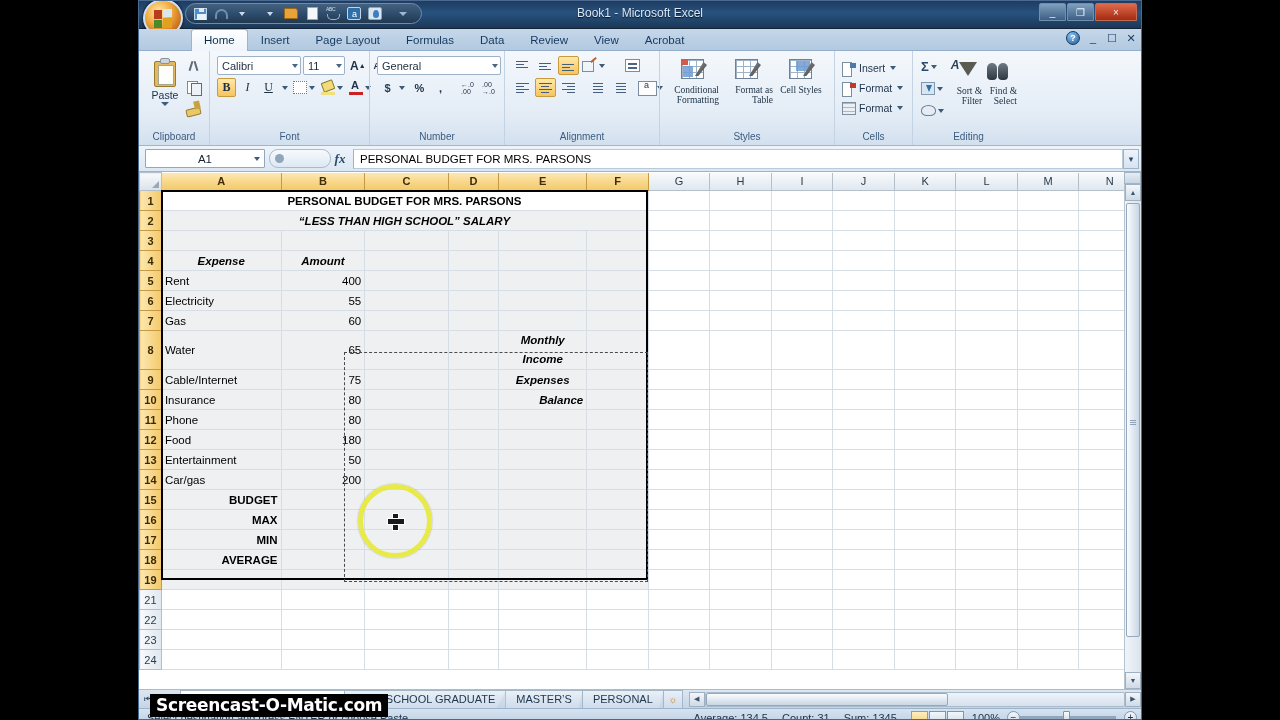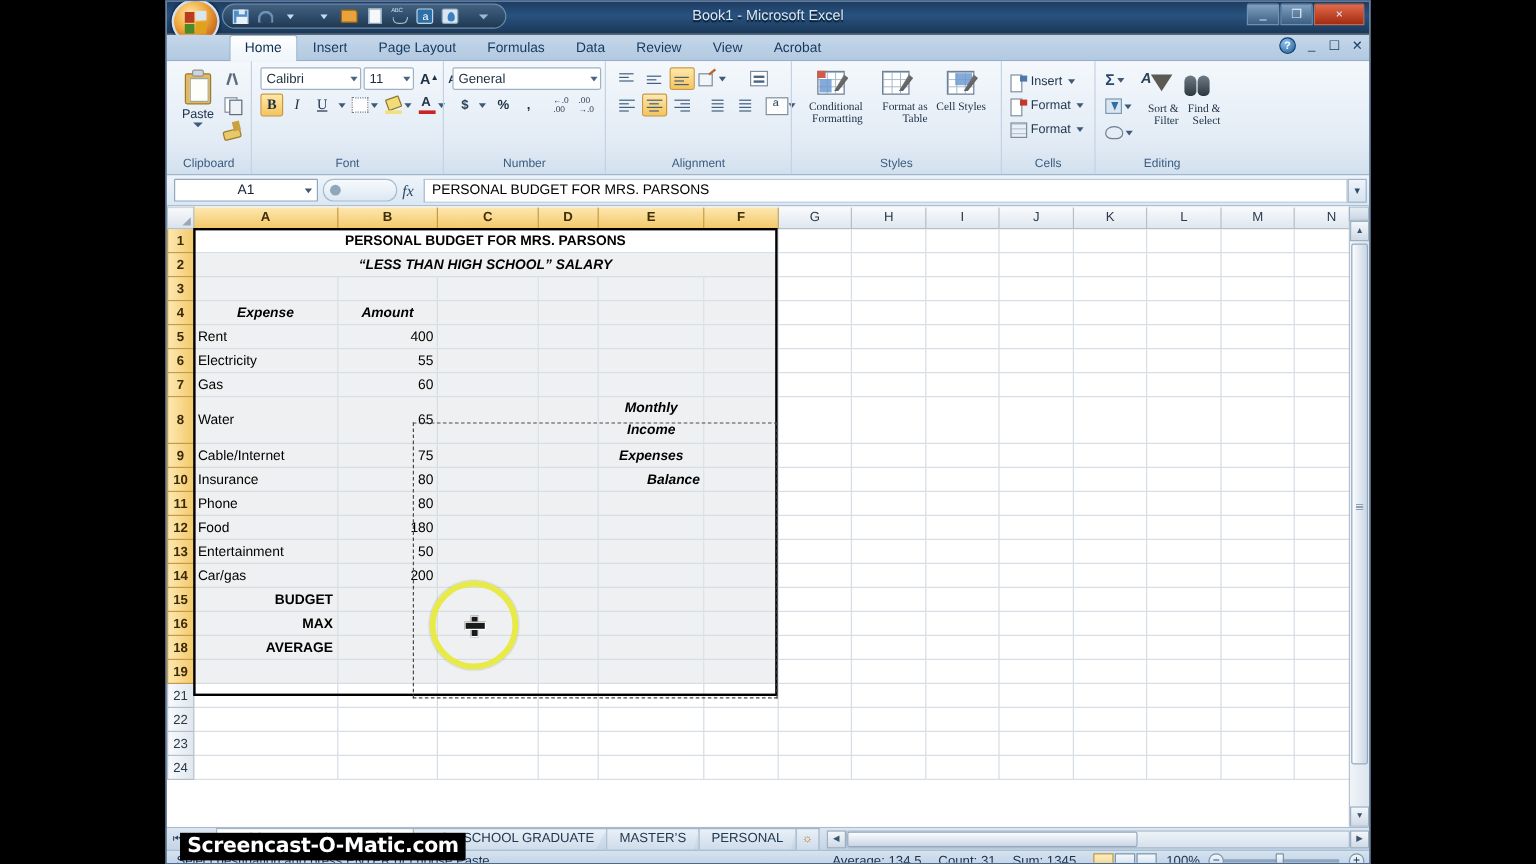--- a/index.html
+++ b/index.html
@@ -234,21 +234,21 @@
     font-size:11.5px; color:#152231;
   }
   .namebox .ca { position:absolute; right:4px; width:0;height:0;
     border-left:3px solid transparent;border-right:3px solid transparent;border-top:4px solid #3f5a77;}
   .fb-btns { display:flex; align-items:center; margin:0 4px; }
   .fb-btn { width:18px;height:19px; display:flex; align-items:center; justify-content:center;
             font-size:11px; color:#3d5771; }
   .fb-oval { width:62px; height:19px; border:1px solid #a8bccf; border-radius:9px;
              background:linear-gradient(180deg,#f7fafd,#dde8f2); display:flex;align-items:center;}
   .fb-ovdot { width:9px;height:9px;border-radius:50%;background:#8fa6bb; margin-left:5px;}
-  .fx { font-style:italic; font-family:"Liberation Serif",serif; font-size:13px; color:#2b4a6b; font-weight:normal;}
+  .fx { font-style:italic; font-family:"Liberation Serif",serif; font-size:13px; color:#2b4a6b; font-weight:bold;}
   .fbinput {
     flex:1; height:20px; background:#fff; border:1px solid #b9cadb; border-left:1px solid #9db3c9;
     display:flex; align-items:center; padding-left:6px;
     font-size:11.5px; color:#000; margin-right:0px;
   }
   .fb-expand { width:16px; height:20px; display:flex;align-items:center;justify-content:center;
                background:linear-gradient(180deg,#eef4fa,#d6e3f0); border:1px solid #9db3c9; font-size:9px; color:#2f4a66;}
 
   
   .gridwrap { position:relative; height:517px; background:#fff; overflow:hidden; }
@@ -1009,20 +1009,37 @@
             <td class="c selbg" style="width: 62px;"></td>
             <td class="c" style="width: 62px;"></td>
             <td class="c" style="width: 62px;"></td>
             <td class="c" style="width: 62px;"></td>
             <td class="c" style="width: 62px;"></td>
             <td class="c" style="width: 62px;"></td>
             <td class="c" style="width: 62px;"></td>
             <td class="c" style="width: 62px;"></td>
             <td class="c" style="width: 62px;"></td>
           </tr>
+          <tr style="height: 20px;">
+            <td class="rh sel">17</td>
+            <td class="c selbg b ta-r" style="width: 120px;">MIN</td>
+            <td class="c selbg" style="width: 84px;"></td>
+            <td class="c selbg" style="width: 84px;"></td>
+            <td class="c selbg" style="width: 51px;"></td>
+            <td class="c selbg" style="width: 62px;"></td>
+            <td class="c selbg" style="width: 62px;"></td>
+            <td class="c" style="width: 62px;"></td>
+            <td class="c" style="width: 62px;"></td>
+            <td class="c" style="width: 62px;"></td>
+            <td class="c" style="width: 62px;"></td>
+            <td class="c" style="width: 62px;"></td>
+            <td class="c" style="width: 62px;"></td>
+            <td class="c" style="width: 62px;"></td>
+            <td class="c" style="width: 62px;"></td>
+          </tr>
           <tr style="height: 20px; padding-left: 12px;">
             <td class="rh sel">18</td>
             <td class="c selbg b ta-r" style="width: 120px;">AVERAGE</td>
             <td class="c selbg" style="width: 84px;"></td>
             <td class="c selbg" style="width: 84px;"></td>
             <td class="c selbg" style="width: 51px;"></td>
             <td class="c selbg" style="width: 62px;"></td>
             <td class="c selbg" style="width: 62px;"></td>
             <td class="c" style="width: 62px;"></td>
             <td class="c" style="width: 62px;"></td>

